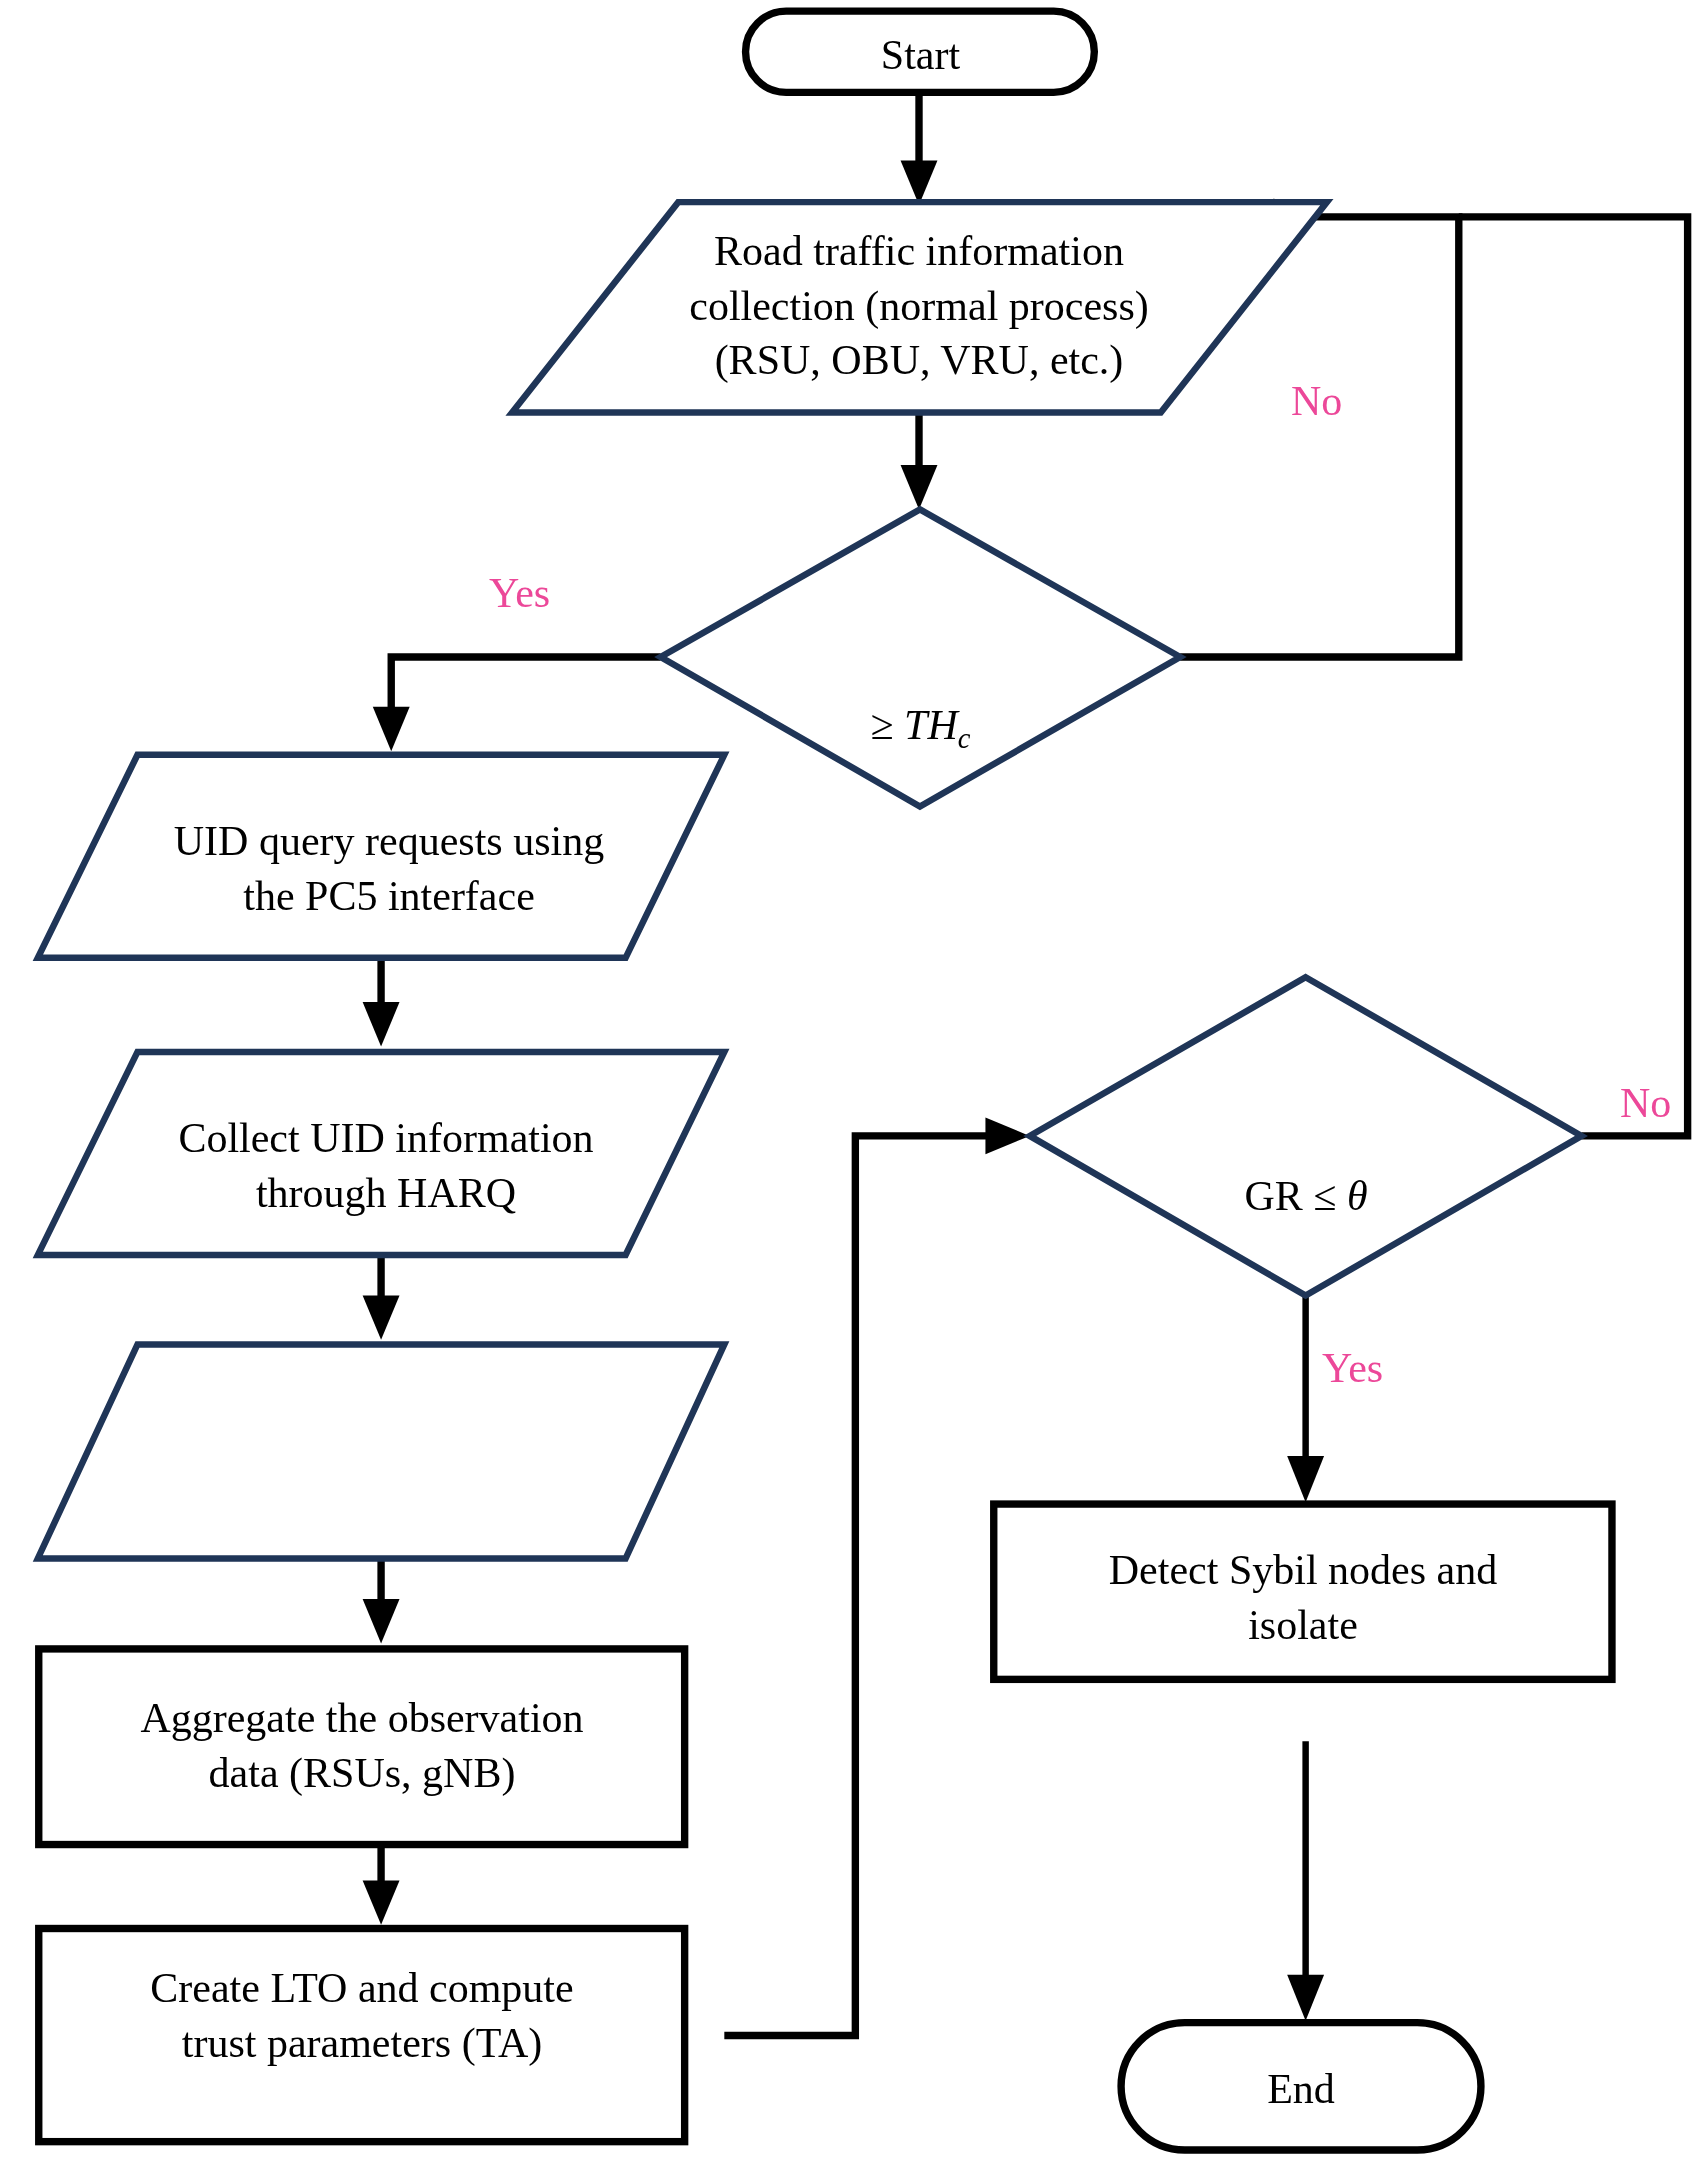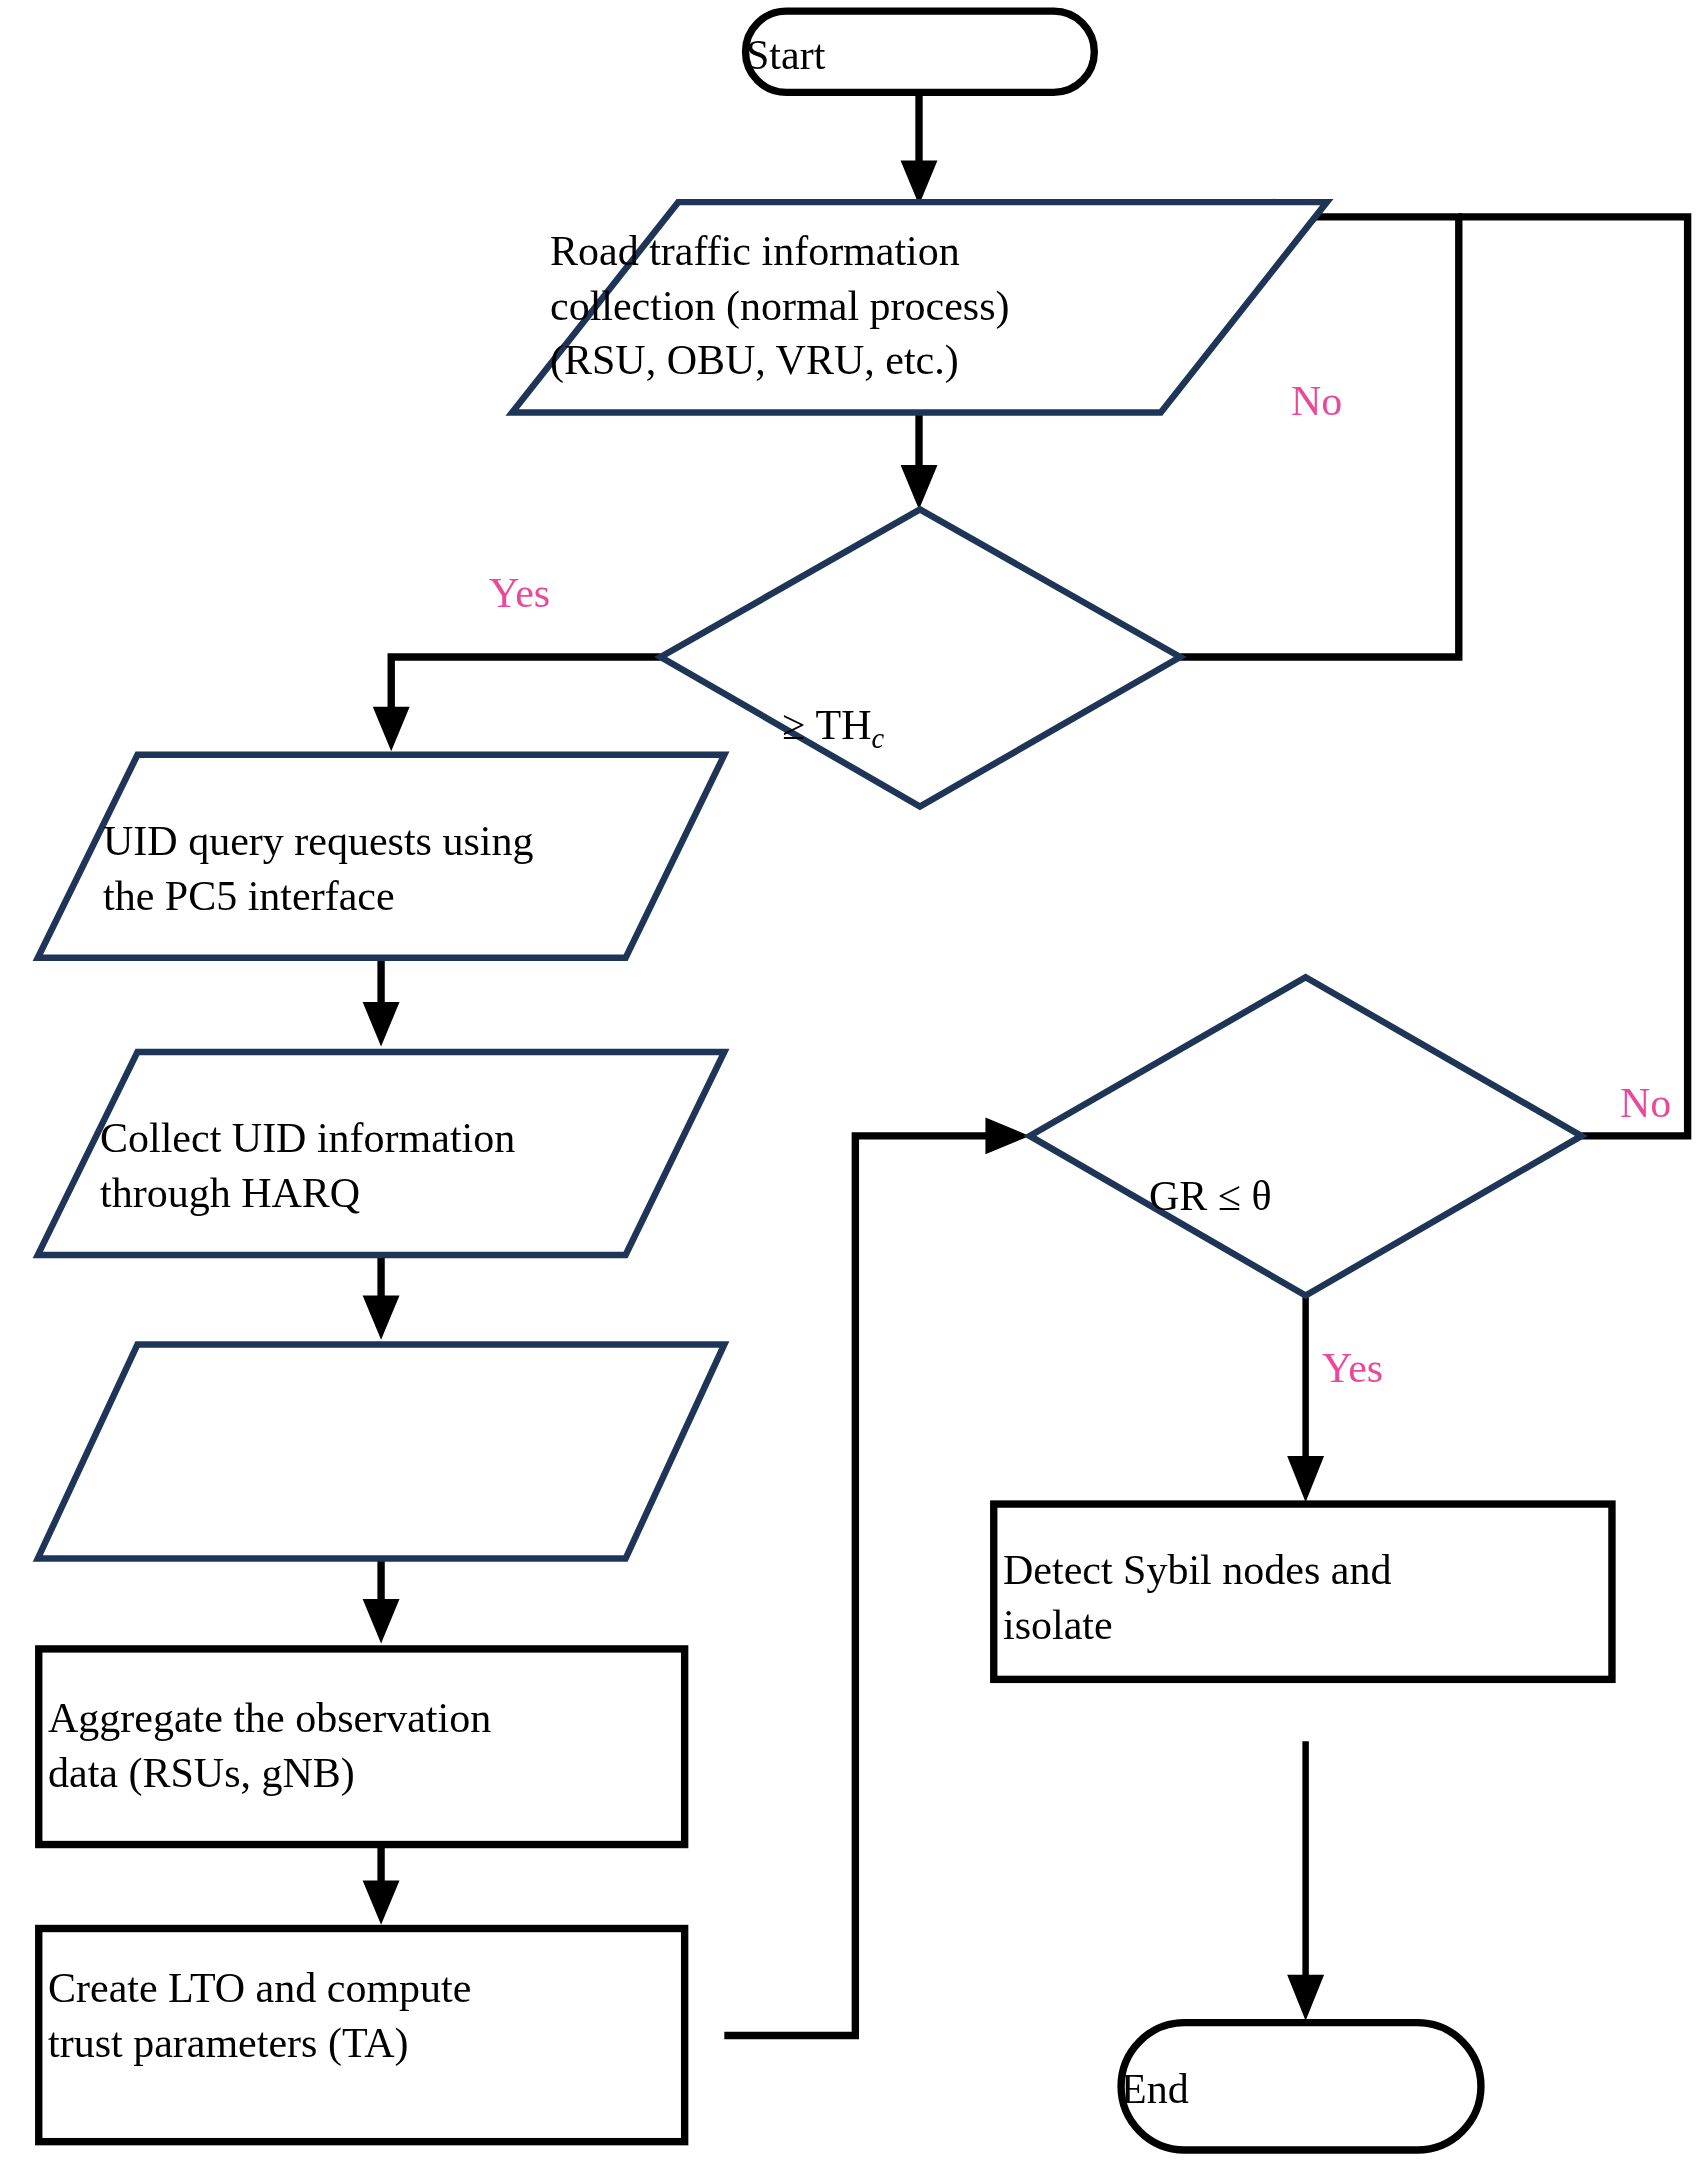--- a/index.html
+++ b/index.html
@@ -47,36 +47,37 @@
     stroke-width: 7;
     fill: none;
   }
   .arrow-head {
     fill: #000000;
     stroke: none;
   }
   .node-label {
     position: absolute;
     color: #000000;
-    text-align: left;
+    text-align: center;
     line-height: 1.30;
     font-size: 42px;
     letter-spacing: 0px;
     white-space: pre-line;
     pointer-events: none;
   }
   .edge-label {
     position: absolute;
     color: #ec4899;
     font-size: 42px;
     line-height: 1;
     white-space: nowrap;
     pointer-events: none;
   }
   .math-it {
+    font-style: italic;
   }
   .math-sub {
     font-style: italic;
     font-size: 0.68em;
     vertical-align: sub;
     line-height: 0;
   }
 </style>
 </head>
 <body>

